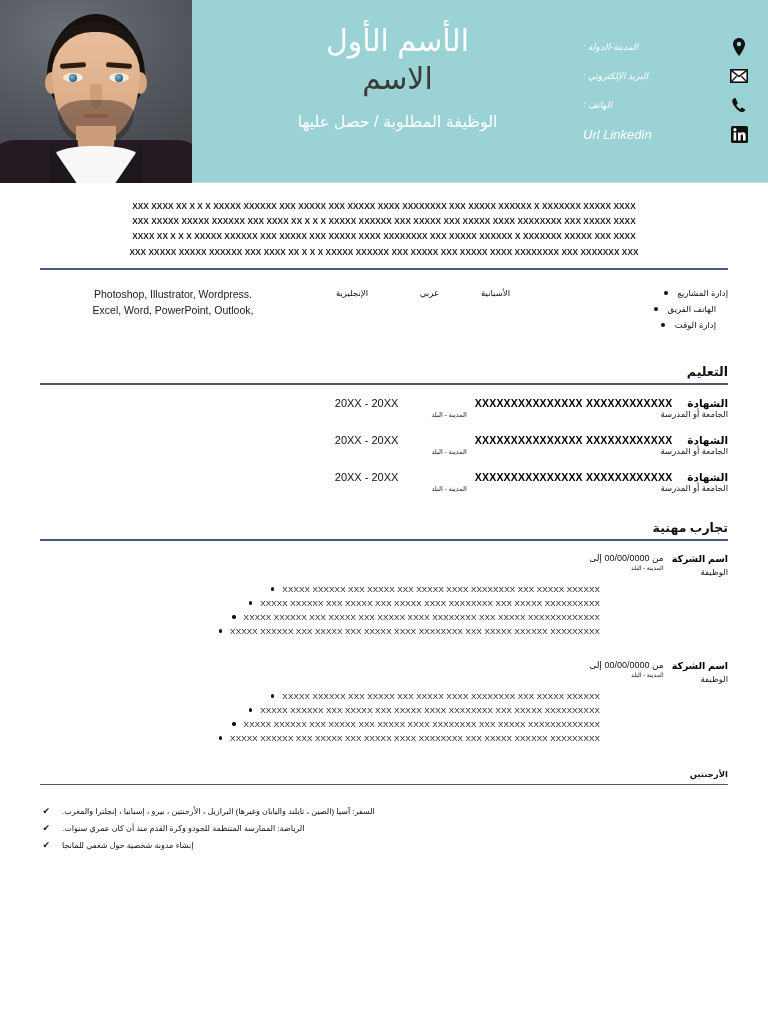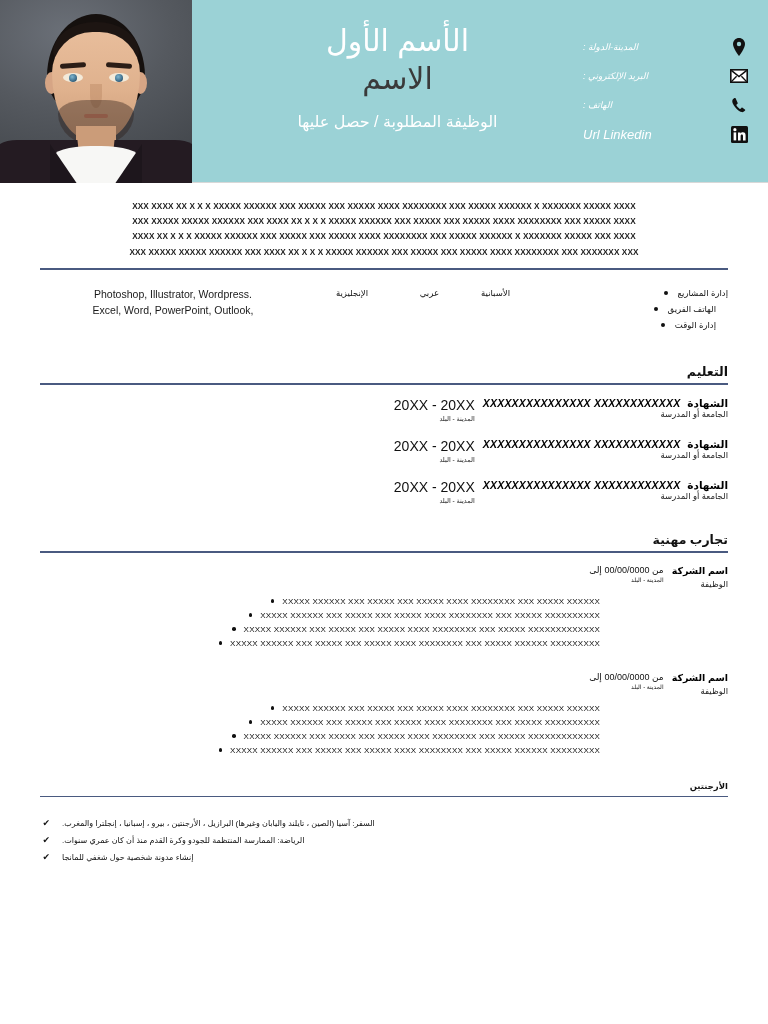--- a/index.html
+++ b/index.html
@@ -356,41 +356,41 @@
     flex-direction: row;
     justify-content: flex-start;
     padding: 0 0 15px 0;
   }
   .edu-date {
     flex: 0 0 140px;
     text-align: right;
     padding-right: 8px;
   }
   .edu-years {
-    font-size: 14px;
+    font-size: 11px;
     color: #111;
     direction: ltr;
-    text-align: right;
+    text-align: left;
   }
   .edu-place {
     font-size: 6.5px;
     color: #222;
     margin-top: 2px;
   }
   .edu-body {
     flex: 0 0 auto;
     text-align: right;
   }
   .edu-degree {
     font-size: 10.5px;
     font-weight: 700;
     color: #000;
     white-space: nowrap;
   }
-  .edu-degree .ph { direction: ltr; display: inline-block; margin-right: 4px; letter-spacing: .2px; font-style: italic;}
+  .edu-degree .ph { direction: ltr; display: inline-block; margin-right: 12px; letter-spacing: .2px;}
   .edu-school {
     font-size: 8.5px;
     color: #222;
     margin-top: 0;
   }
 
   
   .exp-item { padding: 0 0 10px 0; }
   .exp-top {
     display: flex;

